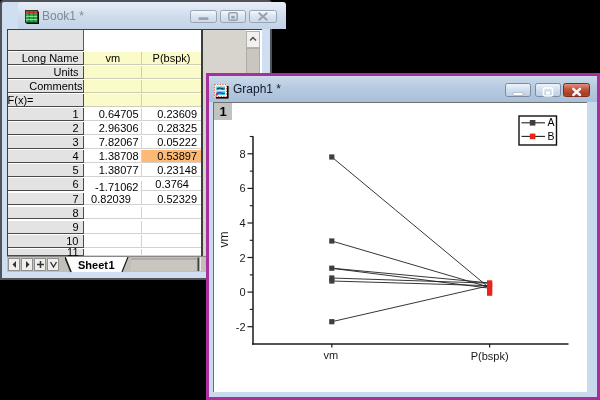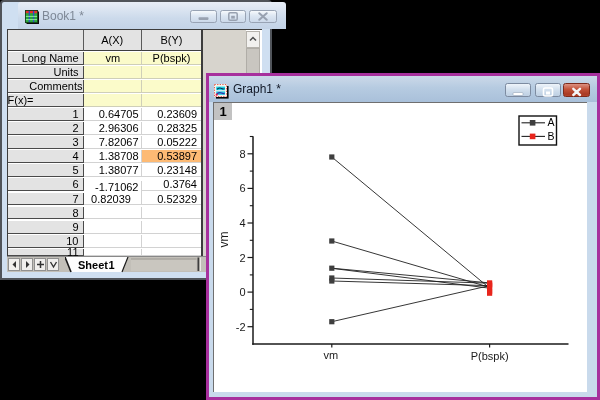--- a/index.html
+++ b/index.html
@@ -71,22 +71,20 @@
       <svg width="26" height="11">
           <path d="M9.3 2.3 L16.7 8.7 M16.7 2.3 L9.3 8.7" stroke="#98a1b0" stroke-width="2.1" stroke-linecap="round"></path>
         </svg>
     </div>
   </div>
 
   <div id="tablearea">
       <div style="position:absolute;left:194.5px;top:0;width:43px;height:226px;background:#d7d4cd"></div>
       <div style="position:absolute;left:193px;top:0;width:1.5px;height:226px;background:#3c3c3c"></div>
       <div style="position:absolute;left:-0.5px;top:0px;width:76px;height:20.5px;background:#e3e3e3;border-right:1.5px solid #5a5a5a;border-bottom:1.5px solid #3f3f3f;font-size:11px;color:#000;text-align:center;line-height:20.5px"></div>
-      <div style="position:absolute;left:75.5px;top:0px;width:58.5px;height:20.5px;background:#e3e3e3;border-right:1.5px solid #5a5a5a;border-bottom:1.5px solid #3f3f3f;font-size:11px;color:#000;text-align:center;line-height:20.5px">A(X)</div>
-      <div style="position:absolute;left:134px;top:0px;width:59px;height:20.5px;background:#e3e3e3;border-bottom:1.5px solid #3f3f3f;font-size:11px;color:#000;text-align:center;line-height:20.5px">B(Y)</div>
       <div style="position:absolute;left:-0.5px;top:22px;width:76px;height:12.600000000000001px;background:#e3e3e3;border-bottom:1.5px solid #4a4a4a;border-right:1.5px solid #4a4a4a;font-size:11px;color:#000;text-align:right;padding-right:4px;line-height:12.100000000000001px">Long Name</div>
       <div style="position:absolute;left:75.5px;top:22px;width:58.5px;height:12.600000000000001px;background:#fbfbca;border-bottom:1px solid #cfcfb8;border-right:1px solid #cfcfb8"></div>
       <div style="position:absolute;left:134px;top:22px;width:59px;height:12.600000000000001px;background:#fbfbca;border-bottom:1px solid #cfcfb8"></div>
       <div style="position:absolute;left:-0.5px;top:36.1px;width:76px;height:12.499999999999993px;background:#e3e3e3;border-bottom:1.5px solid #4a4a4a;border-right:1.5px solid #4a4a4a;font-size:11px;color:#000;text-align:right;padding-right:4px;line-height:11.999999999999993px">Units</div>
       <div style="position:absolute;left:75.5px;top:36.1px;width:58.5px;height:12.499999999999993px;background:#fbfbca;border-bottom:1px solid #cfcfb8;border-right:1px solid #cfcfb8"></div>
       <div style="position:absolute;left:134px;top:36.1px;width:59px;height:12.499999999999993px;background:#fbfbca;border-bottom:1px solid #cfcfb8"></div>
       <div style="position:absolute;left:-0.5px;top:50.099999999999994px;width:76px;height:12.600000000000009px;background:#e3e3e3;border-bottom:1.5px solid #4a4a4a;border-right:1.5px solid #4a4a4a;font-size:11px;color:#000;text-align:right;line-height:12.100000000000009px">Comments</div>
       <div style="position:absolute;left:75.5px;top:50.099999999999994px;width:58.5px;height:12.600000000000009px;background:#fbfbca;border-bottom:1px solid #cfcfb8;border-right:1px solid #cfcfb8"></div>
       <div style="position:absolute;left:134px;top:50.099999999999994px;width:59px;height:12.600000000000009px;background:#fbfbca;border-bottom:1px solid #cfcfb8"></div>
       <div style="position:absolute;left:-0.5px;top:64.2px;width:76px;height:12.5px;background:#e3e3e3;border-bottom:1.5px solid #4a4a4a;border-right:1.5px solid #4a4a4a;font-size:11px;color:#000;text-align:left;padding-right:4px;line-height:12px">F(x)=</div>
@@ -104,21 +102,21 @@
       <div style="position:absolute;left:75.5px;top:106.10000000000001px;width:58.5px;height:12.899999999999995px;background:#fff;border-bottom:1px solid #d2d2d2;border-right:1px solid #d2d2d2;font-size:11px;color:#000;text-align:right;padding-right:2.5px;line-height:12.899999999999995px">7.82067</div>
       <div style="position:absolute;left:134px;top:106.10000000000001px;width:59px;height:12.899999999999995px;background:#fff;border-bottom:1px solid #d2d2d2;font-size:11px;color:#000;text-align:right;padding-right:4px;line-height:12.899999999999995px">0.05222</div>
       <div style="position:absolute;left:-0.5px;top:120.2px;width:76px;height:12.899999999999995px;background:#e3e3e3;border-bottom:1.5px solid #4a4a4a;border-right:1.5px solid #4a4a4a;font-size:11px;color:#000;text-align:right;padding-right:4px;line-height:12.899999999999995px">4</div>
       <div style="position:absolute;left:75.5px;top:120.2px;width:58.5px;height:12.899999999999995px;background:#fff;border-bottom:1px solid #d2d2d2;border-right:1px solid #d2d2d2;font-size:11px;color:#000;text-align:right;padding-right:2.5px;line-height:12.899999999999995px">1.38708</div>
       <div style="position:absolute;left:134px;top:120.2px;width:59px;height:12.899999999999995px;background:#fdba74;border-bottom:1px solid #d2d2d2;font-size:11px;color:#000;text-align:right;padding-right:4px;line-height:12.899999999999995px">0.53897</div>
       <div style="position:absolute;left:-0.5px;top:134.29999999999998px;width:76px;height:12.899999999999995px;background:#e3e3e3;border-bottom:1.5px solid #4a4a4a;border-right:1.5px solid #4a4a4a;font-size:11px;color:#000;text-align:right;padding-right:4px;line-height:12.899999999999995px">5</div>
       <div style="position:absolute;left:75.5px;top:134.29999999999998px;width:58.5px;height:12.899999999999995px;background:#fff;border-bottom:1px solid #d2d2d2;border-right:1px solid #d2d2d2;font-size:11px;color:#000;text-align:right;padding-right:2.5px;line-height:12.899999999999995px">1.38077</div>
       <div style="position:absolute;left:134px;top:134.29999999999998px;width:59px;height:12.899999999999995px;background:#fff;border-bottom:1px solid #d2d2d2;font-size:11px;color:#000;text-align:right;padding-right:4px;line-height:12.899999999999995px">0.23148</div>
       <div style="position:absolute;left:-0.5px;top:148.39999999999998px;width:76px;height:12.899999999999995px;background:#e3e3e3;border-bottom:1.5px solid #4a4a4a;border-right:1.5px solid #4a4a4a;font-size:11px;color:#000;text-align:right;padding-right:4px;line-height:12.899999999999995px">6</div>
       <div style="position:absolute;left:75.5px;top:151px;width:58.5px;height:12.899999999999995px;background:#fff;border-bottom:1px solid #d2d2d2;border-right:1px solid #d2d2d2;font-size:11px;color:#000;text-align:right;padding-right:2.5px;line-height:12.899999999999995px">-1.71062</div>
-      <div style="position:absolute;left:134px;top:148.39999999999998px;width:59px;height:12.899999999999995px;background:#fff;border-bottom:1px solid #d2d2d2;font-size:11px;color:#000;text-align:right;padding-right:4px;line-height:12.899999999999995px">0.3764</div>
+      <div style="position:absolute;left:134px;top:148.39999999999998px;width:59px;height:12.899999999999995px;background:#fff;border-bottom:1px solid #d2d2d2;font-size:11px;color:#000;text-align:right;padding-right:12px;line-height:12.899999999999995px">0.3764</div>
       <div style="position:absolute;left:-0.5px;top:162.5px;width:76px;height:12.899999999999995px;background:#e3e3e3;border-bottom:1.5px solid #4a4a4a;border-right:1.5px solid #4a4a4a;font-size:11px;color:#000;text-align:right;padding-right:4px;line-height:12.899999999999995px">7</div>
       <div style="position:absolute;left:75.5px;top:162.5px;width:58.5px;height:12.899999999999995px;background:#fff;border-bottom:1px solid #d2d2d2;border-right:1px solid #d2d2d2;font-size:11px;color:#000;text-align:center;padding-right:2.5px;line-height:12.899999999999995px">0.82039</div>
       <div style="position:absolute;left:134px;top:162.5px;width:59px;height:12.899999999999995px;background:#fff;border-bottom:1px solid #d2d2d2;font-size:11px;color:#000;text-align:right;padding-right:4px;line-height:12.899999999999995px">0.52329</div>
       <div style="position:absolute;left:-0.5px;top:176.6px;width:76px;height:12.899999999999995px;background:#e3e3e3;border-bottom:1.5px solid #4a4a4a;border-right:1.5px solid #4a4a4a;font-size:11px;color:#000;text-align:right;padding-right:4px;line-height:12.899999999999995px">8</div>
       <div style="position:absolute;left:75.5px;top:176.6px;width:58.5px;height:12.899999999999995px;background:#fff;border-bottom:1px solid #d2d2d2;border-right:1px solid #d2d2d2;font-size:11px;color:#000;text-align:right;padding-right:2.5px;line-height:12.899999999999995px"></div>
       <div style="position:absolute;left:134px;top:176.6px;width:59px;height:12.899999999999995px;background:#fff;border-bottom:1px solid #d2d2d2;font-size:11px;color:#000;text-align:right;padding-right:4px;line-height:12.899999999999995px"></div>
       <div style="position:absolute;left:-0.5px;top:190.7px;width:76px;height:12.899999999999995px;background:#e3e3e3;border-bottom:1.5px solid #4a4a4a;border-right:1.5px solid #4a4a4a;font-size:11px;color:#000;text-align:right;padding-right:4px;line-height:12.899999999999995px">9</div>
       <div style="position:absolute;left:75.5px;top:190.7px;width:58.5px;height:12.899999999999995px;background:#fff;border-bottom:1px solid #d2d2d2;border-right:1px solid #d2d2d2;font-size:11px;color:#000;text-align:right;padding-right:2.5px;line-height:12.899999999999995px"></div>
       <div style="position:absolute;left:134px;top:190.7px;width:59px;height:12.899999999999995px;background:#fff;border-bottom:1px solid #d2d2d2;font-size:11px;color:#000;text-align:right;padding-right:4px;line-height:12.899999999999995px"></div>
       <div style="position:absolute;left:-0.5px;top:204.79999999999998px;width:76px;height:12.899999999999995px;background:#e3e3e3;border-bottom:1.5px solid #4a4a4a;border-right:1.5px solid #4a4a4a;font-size:11px;color:#000;text-align:right;padding-right:4px;line-height:12.899999999999995px">10</div>

